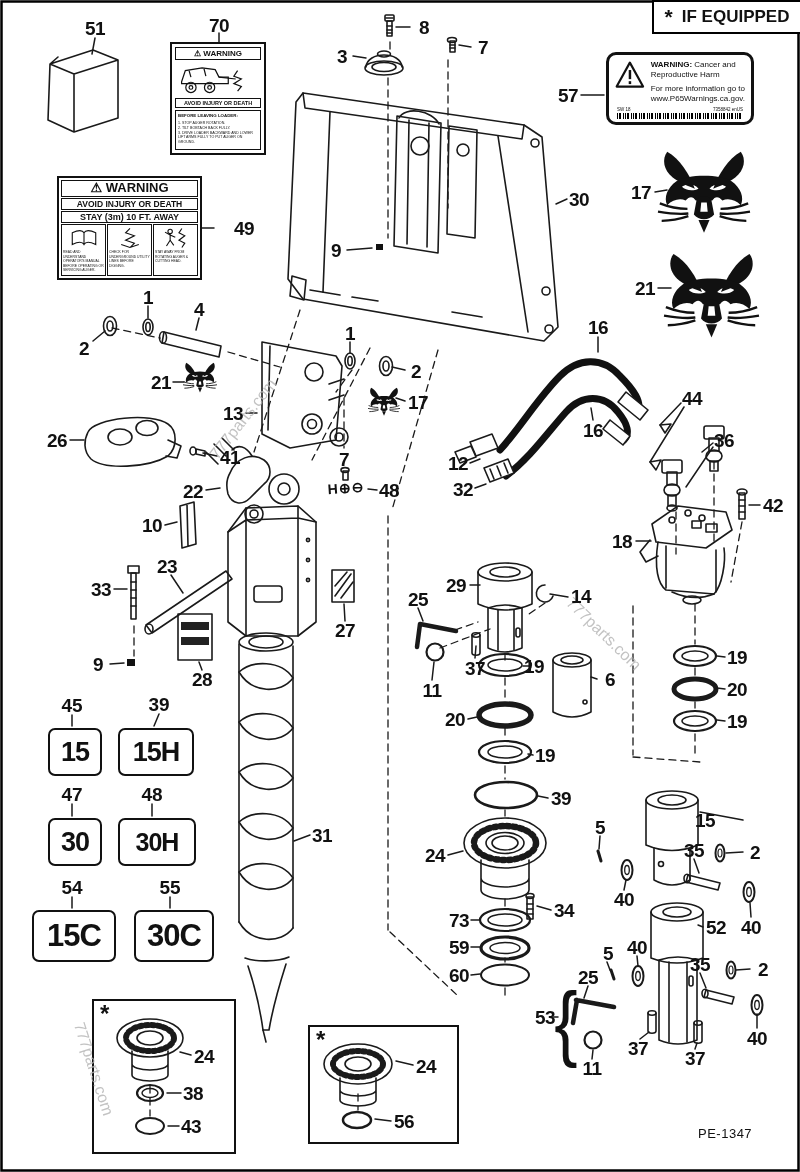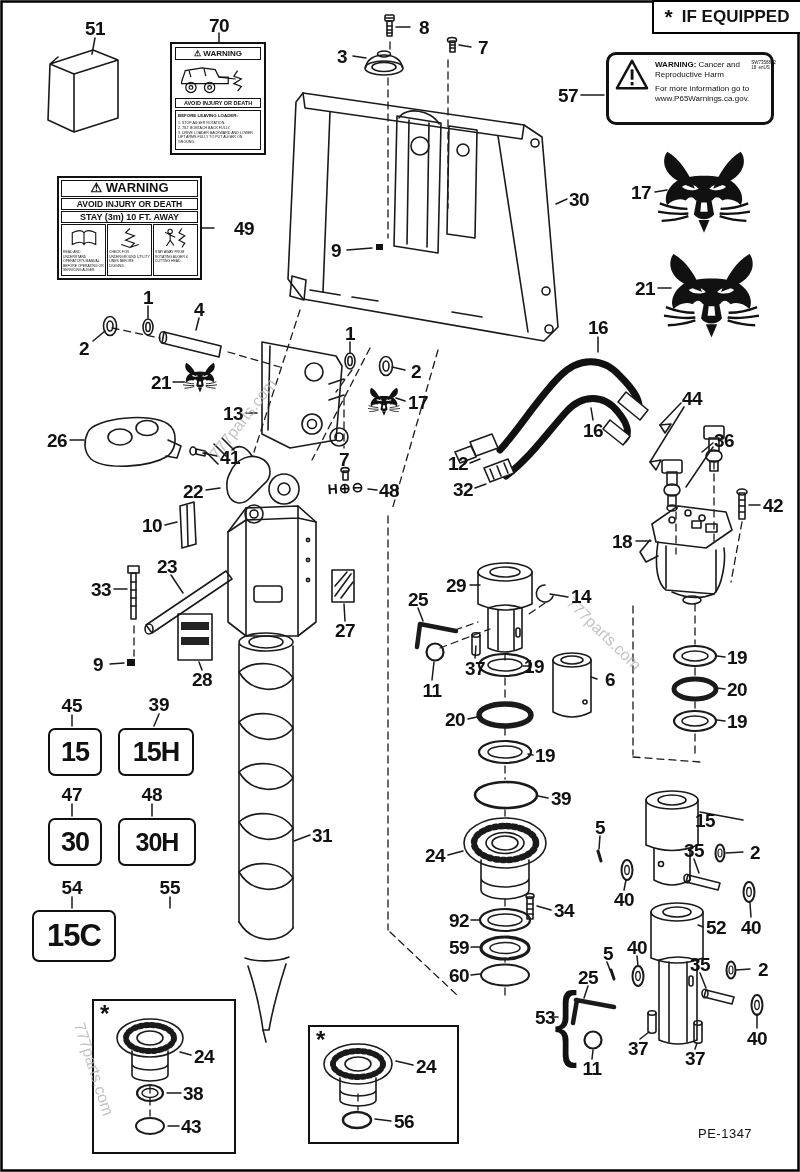--- a/index.html
+++ b/index.html
@@ -25,22 +25,22 @@
   .w49{position:absolute;left:57px;top:176px;width:145px;height:104px;border:2px solid #111;
        background:#fff;padding:2px;display:flex;flex-direction:column;gap:1px;box-sizing:border-box}
   .w49 .hdr{font-weight:bold;font-size:13px;text-align:center;border:1px solid #111;line-height:1.15}
   .w49 .avoid{font-weight:bold;font-size:8.5px;text-align:center;border:1px solid #111}
   .w49 .stay{font-weight:bold;font-size:9px;text-align:center;border:1px solid #111}
   .w49 .panels{flex:1;display:flex;gap:1px}
   .w49 .panel{flex:1;border:1px solid #111;display:flex;flex-direction:column;padding:1px}
   .w49 .icon{height:24px;display:flex;align-items:center;justify-content:center}
   .w49 .cap{font-size:3.4px;line-height:1.35;text-align:left}
   
-  .w57{position:absolute;left:606px;top:52px;width:168px;height:73px;border:3px solid #111;
-       border-radius:10px;background:#fff;padding:4px 6px 3px 6px;display:flex;flex-direction:row;box-sizing:border-box}
+  .w57{position:absolute;left:606px;top:52px;width:148px;height:73px;border:3px solid #111;
+       border-radius:10px;background:#fff;padding:4px 6px 3px 6px;display:flex;flex-direction:column;box-sizing:border-box}
   .w57 .row{display:flex;gap:6px;align-items:flex-start;flex:1}
   .w57 .txt{font-size:8px;line-height:1.3;padding-top:1px}
   .w57 .meta{display:flex;justify-content:space-between;font-size:4.5px;margin:1px 2px 0 2px}
   .w57 .bar{height:6px;margin:1px 2px 0 2px;
     background:repeating-linear-gradient(90deg,#000 0 1px,#fff 1px 2px,#000 2px 4px,#fff 4px 6px,#000 6px 7px,#fff 7px 8px)}
   
   .mbox{position:absolute;border:2.5px solid #111;border-radius:7px;background:#fff;
         display:flex;align-items:center;justify-content:center;font-weight:bold;letter-spacing:-1px}
   .mco{position:absolute;transform:translate(-50%,-50%);font-weight:bold;font-size:19px}
   
@@ -463,20 +463,21 @@
 <div class="mbox" style="left:48px;top:728px;width:50px;height:44px;font-size:27px">15</div>
 <div class="mco" style="left:159px;top:705px">39</div>
 <div class="mbox" style="left:118px;top:728px;width:72px;height:44px;font-size:27px">15H</div>
 <div class="mco" style="left:72px;top:795px">47</div>
 <div class="mbox" style="left:48px;top:818px;width:50px;height:44px;font-size:27px">30</div>
 <div class="mco" style="left:152px;top:795px">48</div>
 <div class="mbox" style="left:118px;top:818px;width:74px;height:44px;font-size:25px">30H</div>
 <div class="mco" style="left:72px;top:888px">54</div>
 <div class="mbox" style="left:32px;top:910px;width:80px;height:48px;font-size:31px">15C</div>
 <div class="mco" style="left:170px;top:888px">55</div>
+<div class="mbox" style="left:134px;top:910px;width:76px;height:48px;font-size:31px">30C</div>
 
 <div class="inset" style="left:92px;top:999px;width:140px;height:151px"></div>
 <span class="ast" style="left:100px;top:1002px">*</span>
 <div class="inset" style="left:308px;top:1025px;width:147px;height:115px"></div>
 <span class="ast" style="left:316px;top:1028px">*</span>
 
 <div class="d48">H⊕⊖</div>
 <div class="brace">{</div>
 <div class="pe">PE-1347</div>
 
@@ -536,21 +537,21 @@
 <span class="co" style="left:737px;top:721px">19</span>
 <span class="co" style="left:561px;top:798px">39</span>
 <span class="co" style="left:322px;top:835px">31</span>
 <span class="co" style="left:435px;top:855px">24</span>
 <span class="co" style="left:705px;top:820px">15</span>
 <span class="co" style="left:600px;top:827px">5</span>
 <span class="co" style="left:694px;top:850px">35</span>
 <span class="co" style="left:755px;top:852px">2</span>
 <span class="co" style="left:624px;top:899px">40</span>
 <span class="co" style="left:564px;top:910px">34</span>
-<span class="co" style="left:459px;top:920px">92</span>
+<span class="co" style="left:459px;top:920px">73</span>
 <span class="co" style="left:459px;top:947px">59</span>
 <span class="co" style="left:459px;top:975px">60</span>
 <span class="co" style="left:716px;top:927px">52</span>
 <span class="co" style="left:751px;top:927px">40</span>
 <span class="co" style="left:608px;top:953px">5</span>
 <span class="co" style="left:637px;top:947px">40</span>
 <span class="co" style="left:588px;top:977px">25</span>
 <span class="co" style="left:700px;top:964px">35</span>
 <span class="co" style="left:763px;top:969px">2</span>
 <span class="co" style="left:545px;top:1017px">53</span>

